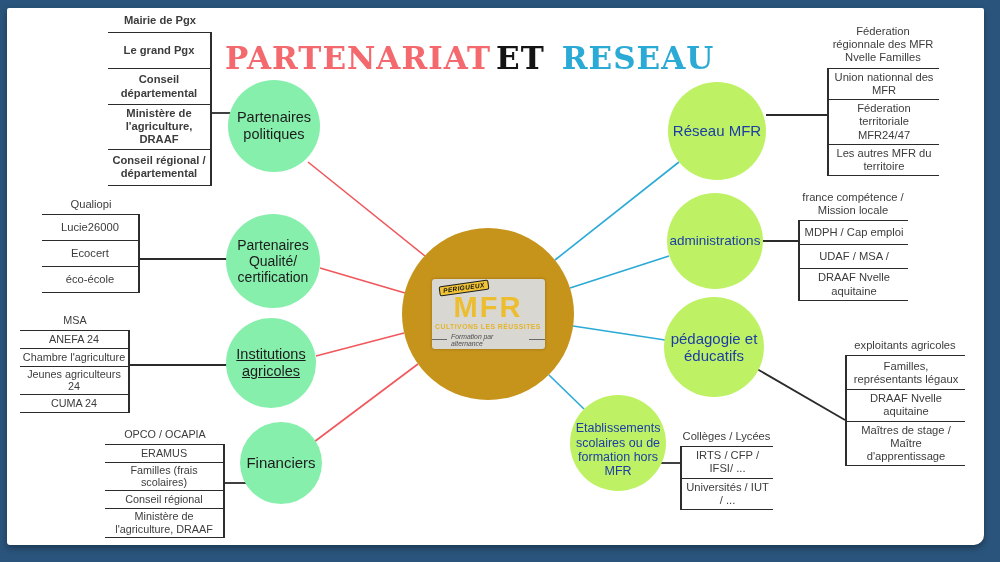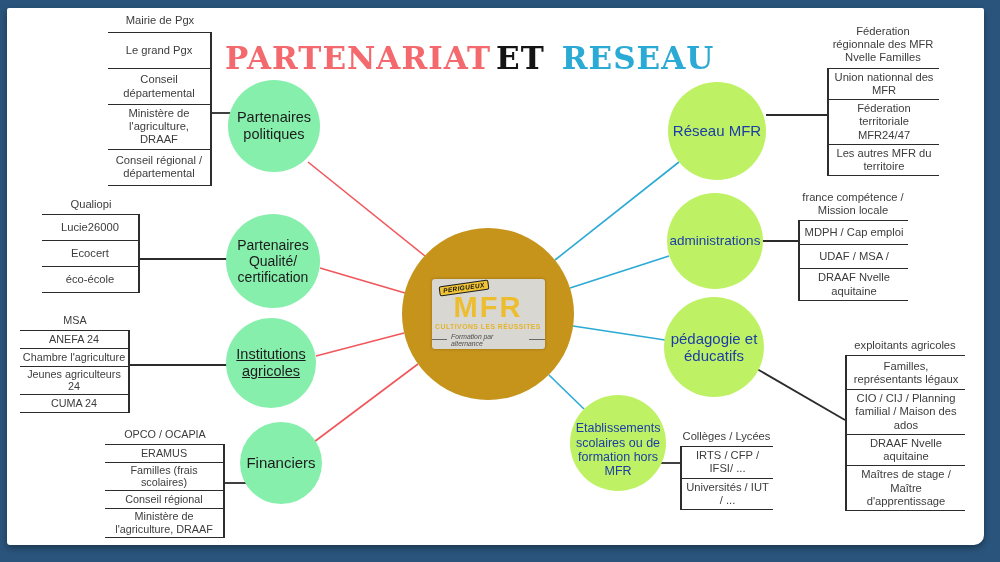--- a/index.html
+++ b/index.html
@@ -61,21 +61,21 @@
   
   .group { position: absolute; z-index: 3; color: #3c3c3c; font-size: 11.2px; line-height: 1.18; }
   .group .hdr { display: flex; align-items: center; justify-content: center;
                 text-align: center; padding: 1px 2px 3px; }
   .group .stack { border-top: 1.6px solid #2b2b2b; }
   .group .cell { display: flex; align-items: center; justify-content: center;
                  text-align: center; border-bottom: 1.6px solid #2b2b2b; padding: 2px 3px; }
   .g-left .stack  { border-right: 2.5px solid #2d2d2d; }
   .g-right .stack { border-left: 2.5px solid #2d2d2d; }
 
-  #g1 { left: 108px; top: 12px;  width: 104px; }  #g1 .cell { min-height: 36px; }  #g1 .hdr { min-height: 20px; }
+  #g1 { left: 108px; top: 12px;  width: 104px; font-weight: bold; }  #g1 .cell { min-height: 36px; }  #g1 .hdr { min-height: 20px; }
   #g2 { left: 42px;  top: 197px; width: 98px; }   #g2 .cell { min-height: 26px; }
   #g3 { left: 20px;  top: 313px; width: 110px; font-size: 10.8px; } #g3 .cell { min-height: 18px; padding: 1px 2px; }
   #g4 { left: 105px; top: 427px; width: 120px; font-size: 10.8px; } #g4 .cell { min-height: 18px; padding: 1px 2px; }
 
   #r1 { left: 827px; top: 24px;  width: 112px; }  #r1 .cell { min-height: 30px; }
   #r2 { left: 798px; top: 190px; width: 110px; }  #r2 .cell { min-height: 24px; }
   #r3 { left: 845px; top: 338px; width: 120px; }  #r3 .cell { min-height: 20px; }
   #r3 .cell.two { min-height: 34px; }
   #r4 { left: 680px; top: 429px; width: 93px; }   #r4 .cell { min-height: 21px; }
 </style>
@@ -204,21 +204,20 @@
       <div class="cell">MDPH / Cap emploi</div>
       <div class="cell">UDAF / MSA /</div>
       <div class="cell">DRAAF Nvelle aquitaine</div>
     </div>
   </div>
 
   <div class="group g-right" id="r3">
     <div class="hdr">exploitants agricoles</div>
     <div class="stack">
       <div class="cell two">Familles, représentants légaux</div>
-      <div class="cell two">CIO / CIJ / Planning familial / Maison des ados</div>
       <div class="cell">DRAAF Nvelle aquitaine</div>
       <div class="cell two">Maîtres de stage / Maître d'apprentissage</div>
     </div>
   </div>
 
   <div class="group g-right" id="r4">
     <div class="hdr">Collèges / Lycées</div>
     <div class="stack">
       <div class="cell">IRTS / CFP / IFSI/ ...</div>
       <div class="cell">Universités / IUT / ...</div>

